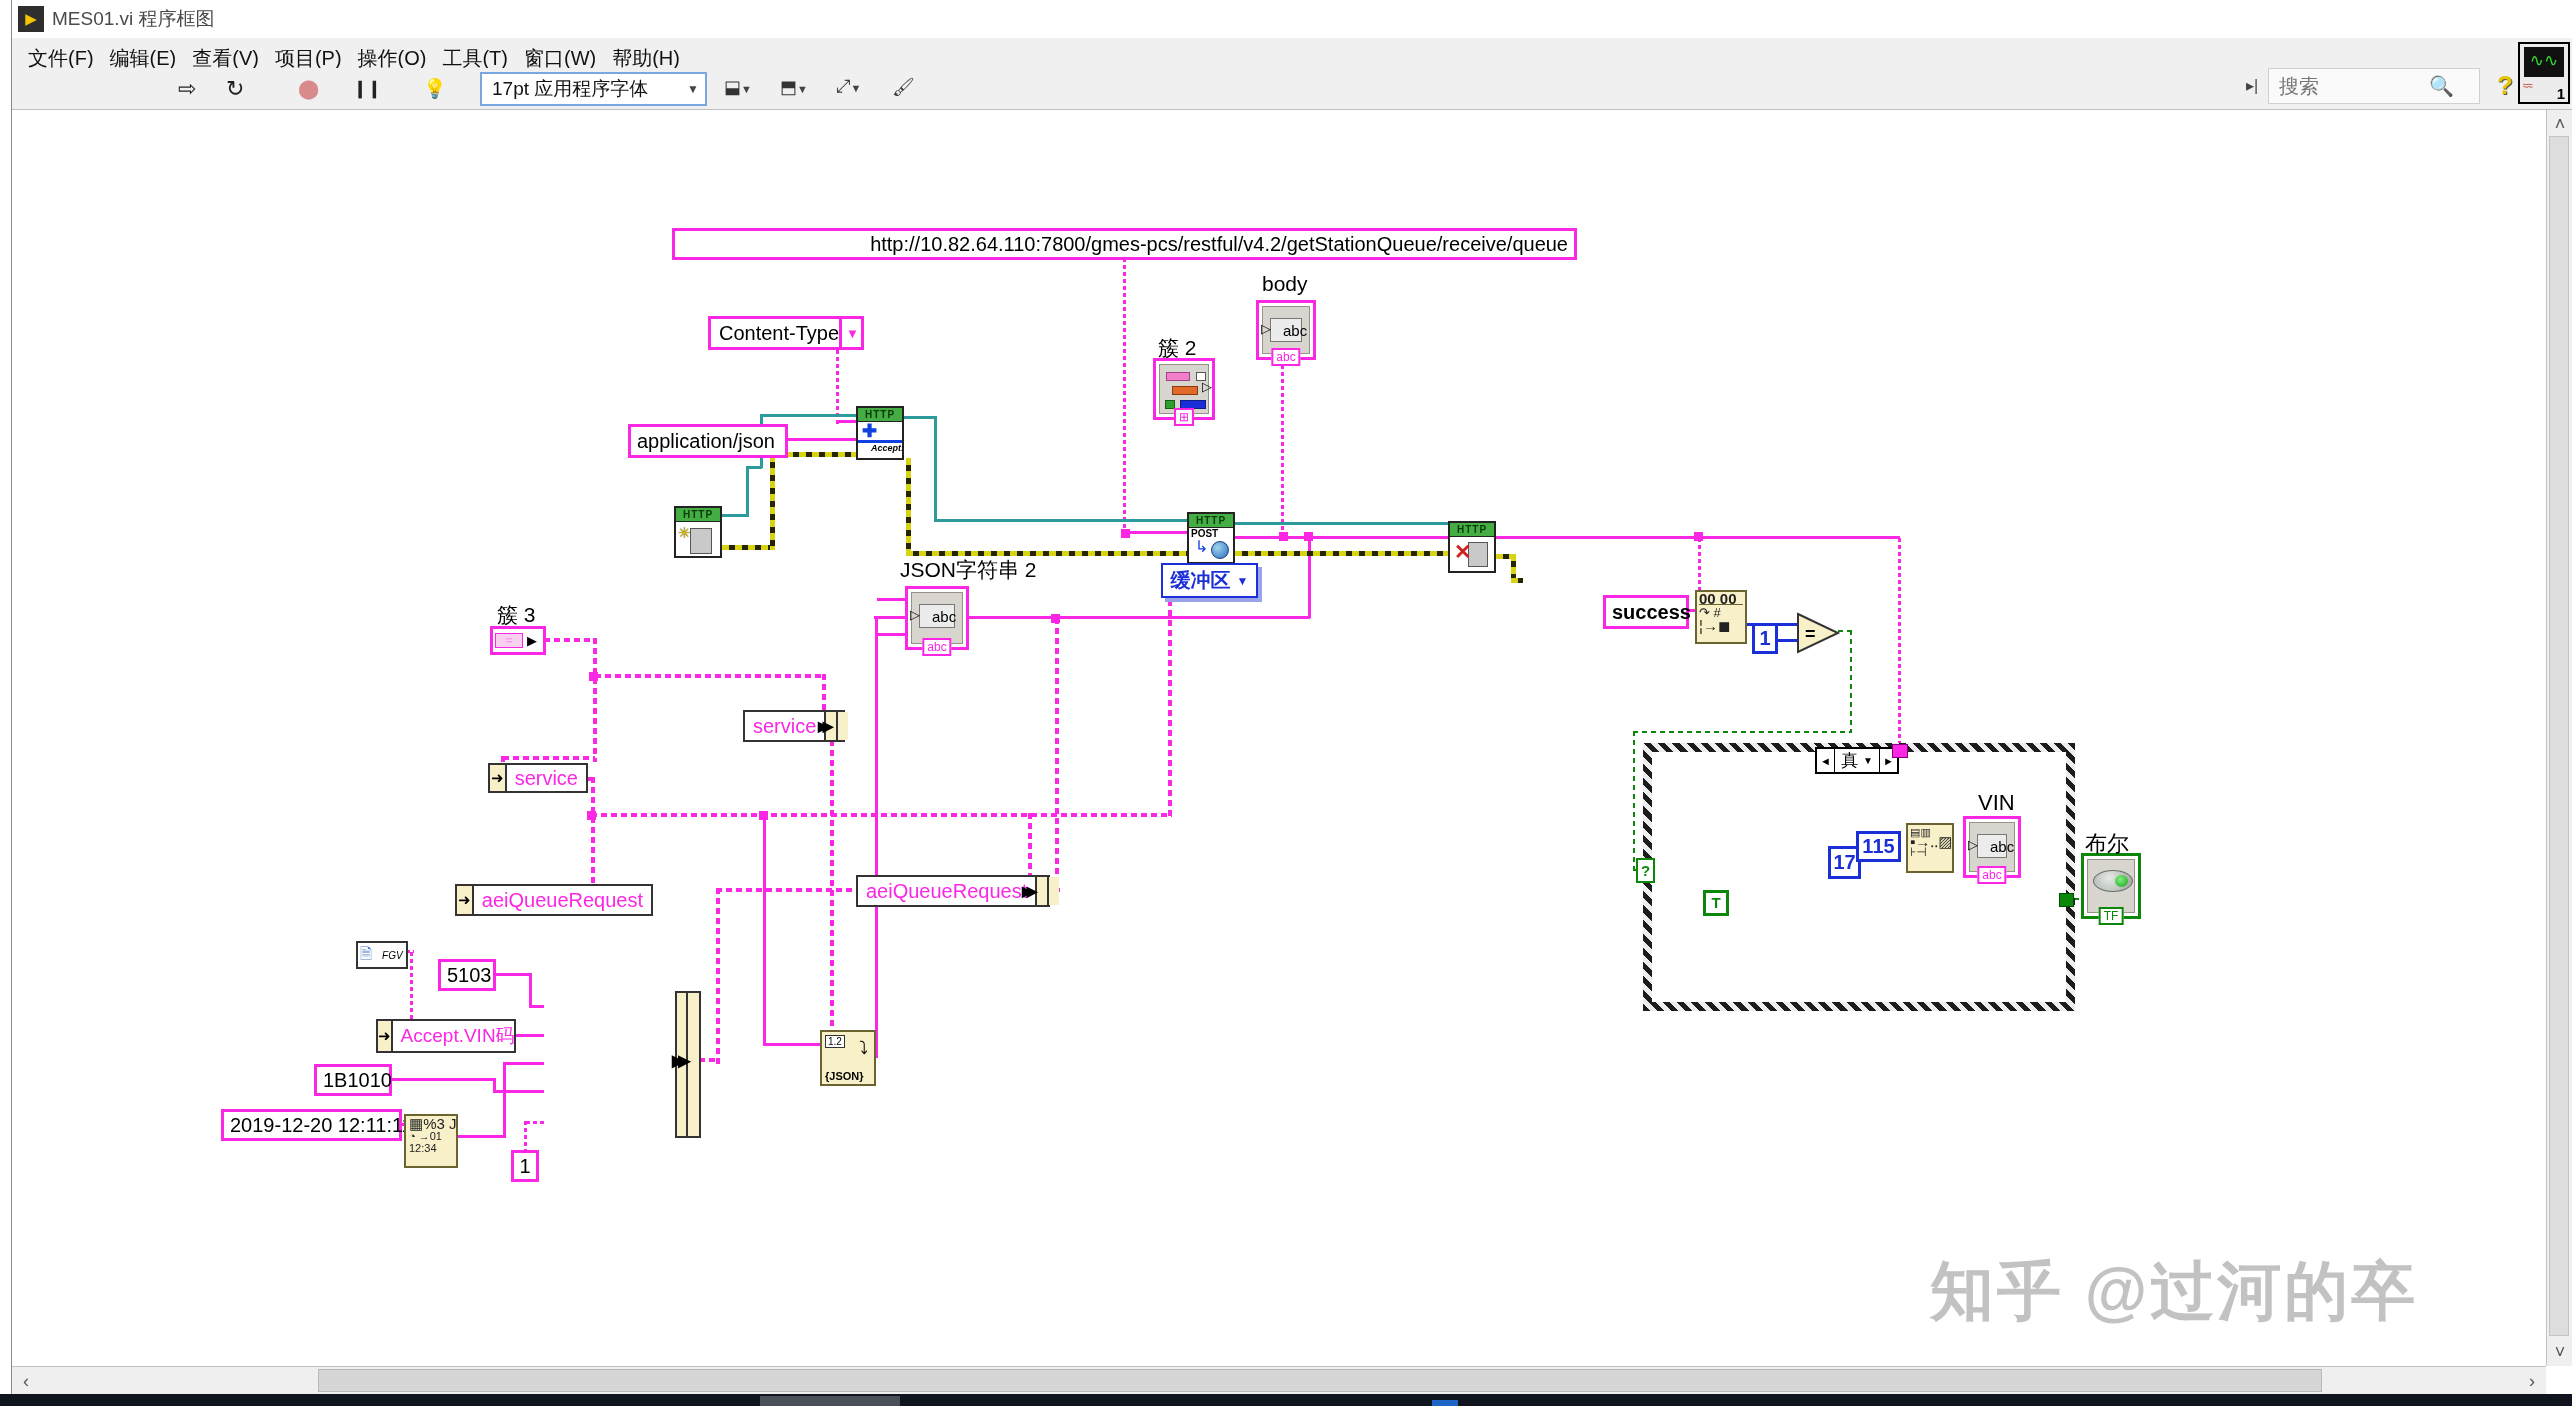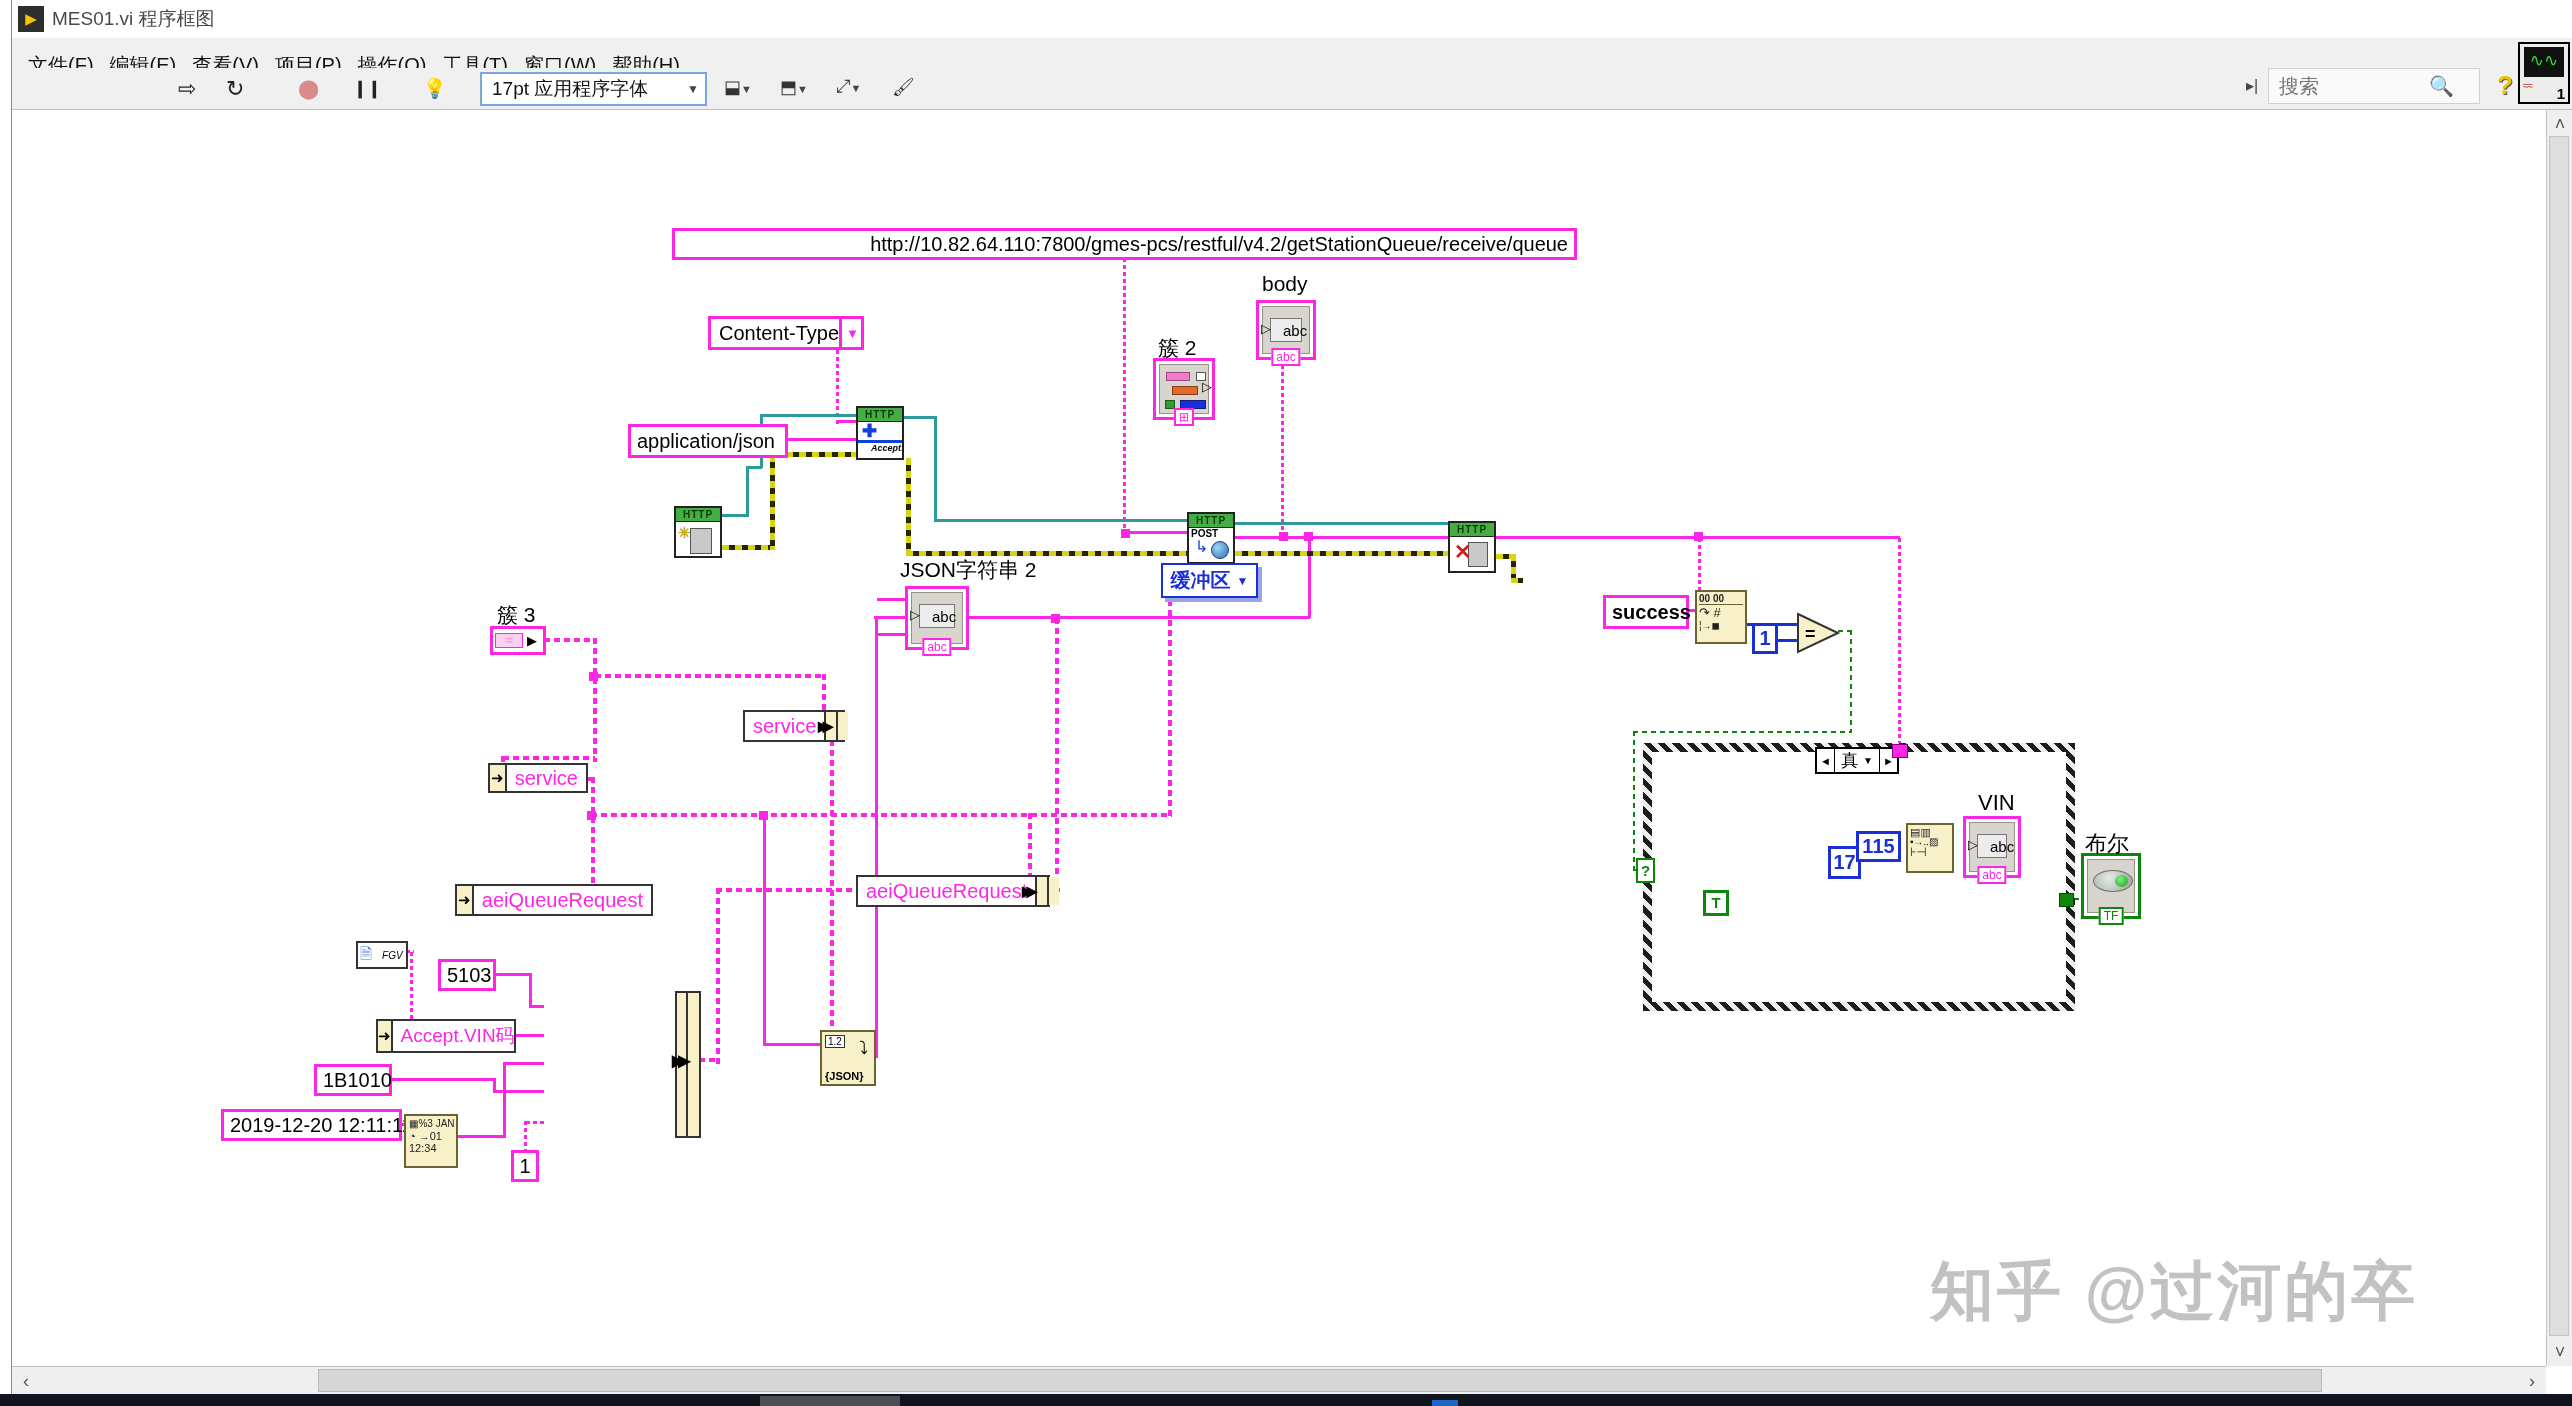--- a/index.html
+++ b/index.html
@@ -12,21 +12,21 @@
   *{box-sizing:border-box;margin:0;padding:0}
   body{font-family:"Liberation Sans",sans-serif;background:#fff}
   #root{position:relative;width:2572px;height:1406px;overflow:hidden;background:#fff}
 
   
   #leftstrip{position:absolute;left:0;top:0;width:12px;height:1394px;background:#fff;border-right:1px solid #8a8a8a;z-index:9}
   #titlebar{position:absolute;left:12px;top:0;width:2560px;height:38px;background:#fff;display:flex;align-items:center;z-index:8}
   #lvicon{width:26px;height:26px;margin-left:6px;background:#2e2e2e;color:#f5c400;font-size:15px;display:flex;align-items:center;justify-content:center}
   #titletext{margin-left:8px;font-size:19px;color:#4a4a4a}
   .wctl{position:absolute;top:2px;width:46px;height:32px;text-align:center;line-height:32px;font-size:19px;color:#333}
-  #menubar{position:absolute;left:12px;top:38px;width:2560px;height:42px;background:#f0f0f0;border-bottom:1px solid #dcdcdc;display:flex;align-items:flex-end;z-index:8}
+  #menubar{position:absolute;left:12px;top:38px;width:2560px;height:42px;background:#f0f0f0;border-bottom:1px solid #dcdcdc;display:flex;align-items:center;z-index:8}
   .menuitem{font-size:20px;color:#111;margin-left:16px;white-space:nowrap}
   #toolbar{position:absolute;left:12px;top:68px;width:2560px;height:42px;background:#f0f0f0;border-bottom:1px solid #bfbfbf;z-index:8}
   .tbi{position:absolute;top:4px;font-size:22px;color:#222;line-height:34px}
   #fontsel{position:absolute;left:468px;top:4px;width:227px;height:34px;background:#fff;border:2px solid #7aa7e0;display:flex;align-items:center;font-size:19px;color:#111;padding-left:10px}
   #fontsel .dd{margin-left:auto;margin-right:6px;font-size:12px;color:#444}
   .tbdrop{position:absolute;top:8px;font-size:18px;color:#333}
   .tbdrop .dd{font-size:11px;color:#444}
   #searchwrap{position:absolute;left:2268px;top:68px;width:212px;height:36px;background:#fafafa;border:1px solid #d0d0d0;display:flex;align-items:center;z-index:9}
   #searchlead{position:absolute;left:2246px;top:76px;font-size:16px;color:#444;z-index:9}
   #searchwrap input{border:0;outline:0;background:transparent;font-size:20px;color:#8d8d8d;width:160px;padding-left:10px;font-family:"Liberation Sans",sans-serif}
@@ -92,21 +92,21 @@
   .scrollarrow{position:absolute;color:#555;font-size:18px;line-height:28px;text-align:center;width:28px}
   #hthumb{position:absolute;left:306px;top:2px;width:2004px;height:23px;background:#d6d6d6;border:1px solid #b8b8b8}
   #vscroll{position:absolute;left:2546px;top:110px;width:26px;height:1256px;background:#efefef;border-left:1px solid #c2c2c2;z-index:8}
   #vthumb{position:absolute;left:2px;top:26px;width:20px;height:1200px;background:#ddd;border:1px solid #c4c4c4}
   #taskbar{position:absolute;left:0;top:1394px;width:2572px;height:12px;background:#10141f;z-index:9}
   #taskbtn{position:absolute;left:760px;top:1396px;width:140px;height:10px;background:#4a4f58;z-index:10}
   #taskblue{position:absolute;left:1432px;top:1400px;width:26px;height:6px;background:#1d66c8;z-index:10}
 
   #watermark{position:absolute;left:1930px;top:1248px;font-size:64px;font-weight:bold;color:#c2c2c2;letter-spacing:3px;z-index:6;white-space:nowrap}
 
-  .tiny{font-size:10px;line-height:10px;color:#222;white-space:nowrap}
+  .tiny{font-size:15px;line-height:10px;color:#222;white-space:nowrap}
 </style>
 </head>
 <body>
 
 <div id="root">
 
   <div id="leftstrip"></div>
   <div id="titlebar">
     <div id="lvicon">▶</div>
     <div id="titletext">MES01.vi 程序框图</div>

